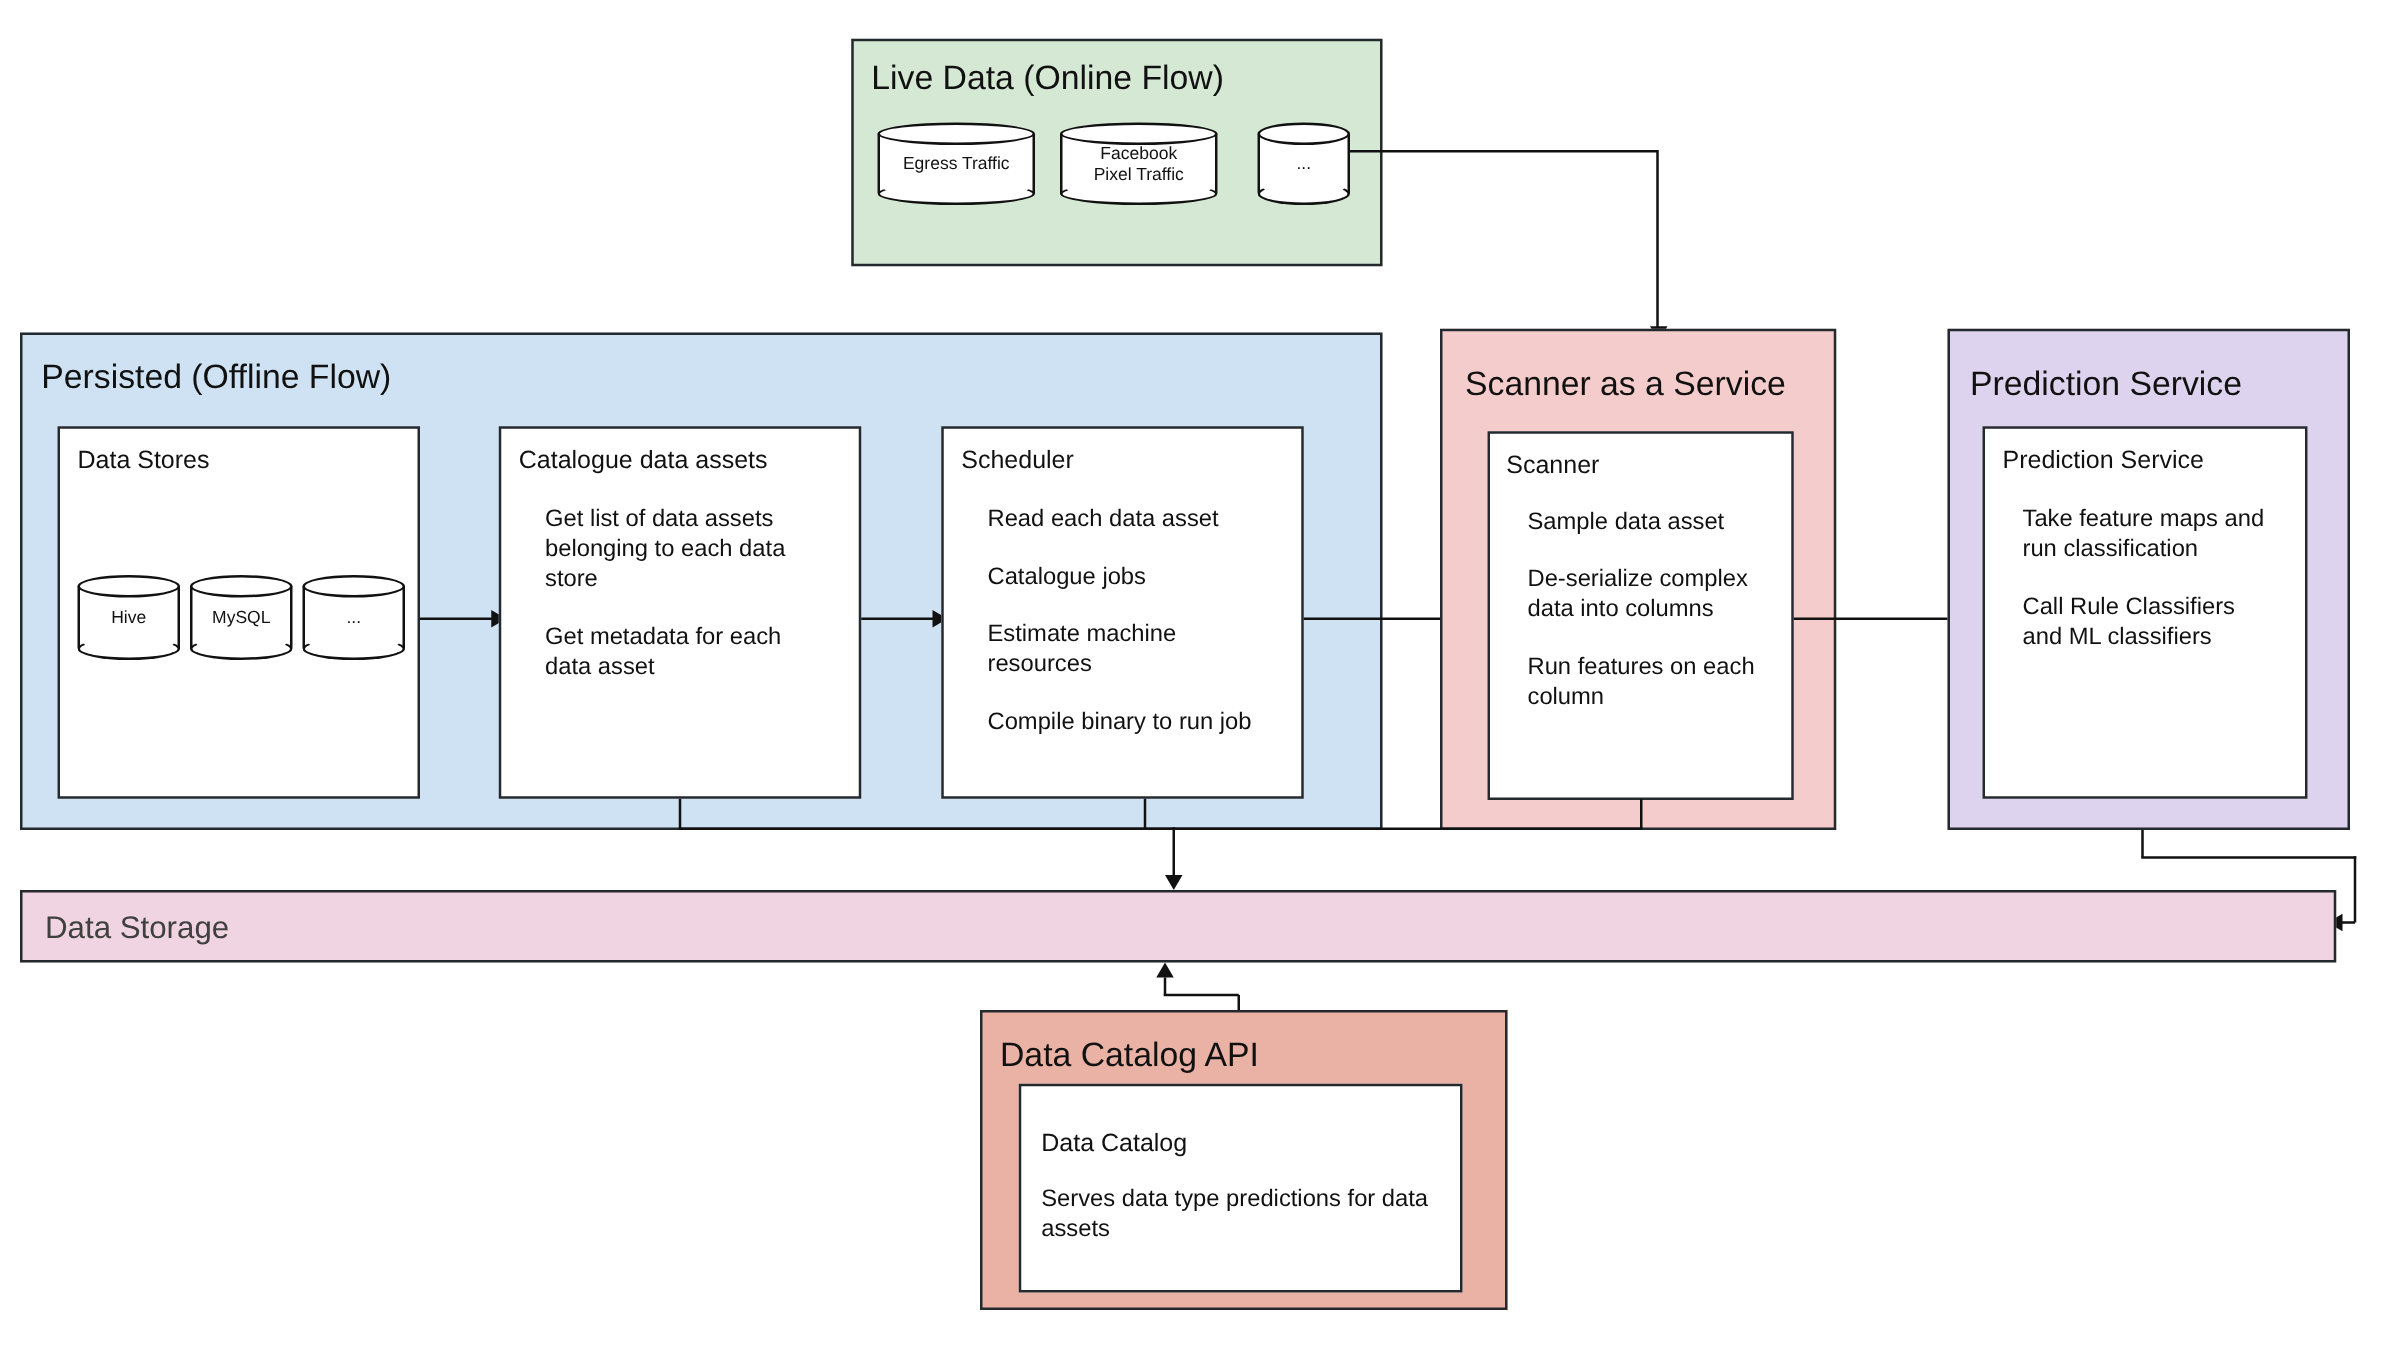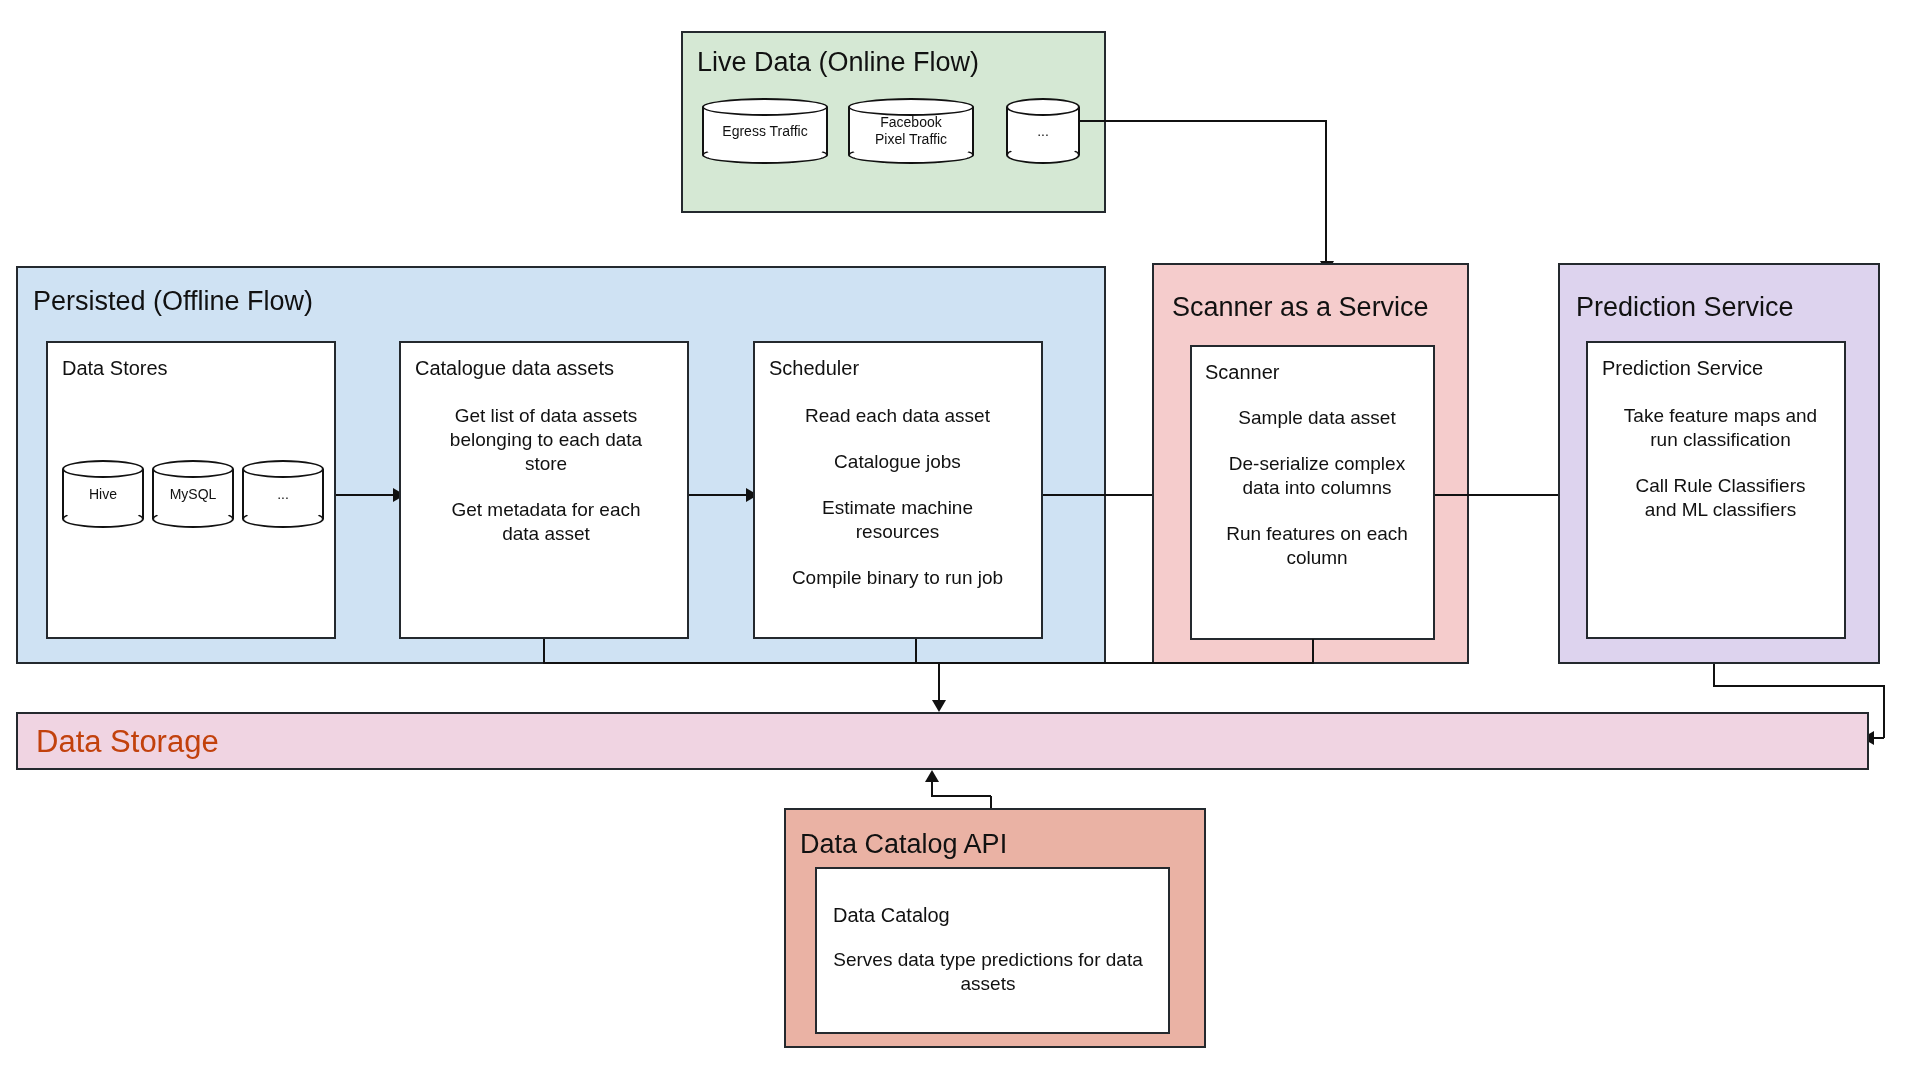--- a/index.html
+++ b/index.html
@@ -4,36 +4,36 @@
 <style>
   html,body{margin:0;padding:0;background:#ffffff;}
   body{width:1920px;height:1080px;font-family:"Liberation Sans",sans-serif;color:#1a1a1a;overflow:hidden;}
   #canvas{position:relative;width:1700px;height:1080px;}
 
   .grp{position:absolute;border:2px solid #24292e;box-sizing:border-box;}
   .grp-title{position:absolute;font-size:27px;line-height:32px;color:#111;white-space:nowrap;}
 
   .card{position:absolute;background:#ffffff;border:2px solid #24292e;box-sizing:border-box;}
   .card-title{position:absolute;font-size:20px;line-height:24px;color:#111;white-space:nowrap;}
-  .bullets{position:absolute;font-size:19px;line-height:24px;color:#111;text-align:center;}
+  .bullets{position:absolute;font-size:19px;line-height:24px;color:#111;}
   .bullets div{margin-bottom:22px;}
   .bullets div:last-child{margin-bottom:0;}
 
   .cyl{position:absolute;}
   .cyl .body{position:absolute;left:0;top:9px;width:100%;height:calc(100% - 18px);
       background:#fff;border-left:2px solid #111;border-right:2px solid #111;box-sizing:border-box;}
   .cyl .top{position:absolute;left:0;top:0;width:100%;height:18px;background:#fff;
       border:2px solid #111;border-radius:50%;box-sizing:border-box;}
   .cyl .bot{position:absolute;left:0;bottom:0;width:100%;height:18px;background:#fff;
       border:2px solid #111;border-radius:50%;box-sizing:border-box;border-top-color:transparent;}
   .cyl .lbl{position:absolute;left:0;right:0;top:50%;transform:translateY(-50%);
       text-align:center;font-size:14px;line-height:17px;color:#111;z-index:3;}
 
   .bar{position:absolute;border:2px solid #24292e;box-sizing:border-box;}
-  .bar-title{position:absolute;font-size:31px;line-height:30px;color:#c2410c;white-space:nowrap;}
+  .bar-title{position:absolute;font-size:25px;line-height:30px;color:#404040;white-space:nowrap;}
 
   .ln{position:absolute;background:#111;}
   .lnh{height:2px;}
   .lnv{width:2px;}
   .arw{position:absolute;width:0;height:0;}
   .arw-r{border-top:7px solid transparent;border-bottom:7px solid transparent;border-left:12px solid #111;}
   .arw-d{border-left:7px solid transparent;border-right:7px solid transparent;border-top:12px solid #111;}
   .arw-u{border-left:7px solid transparent;border-right:7px solid transparent;border-bottom:12px solid #111;}
   .arw-l{border-top:7px solid transparent;border-bottom:7px solid transparent;border-right:12px solid #111;}
 </style>

